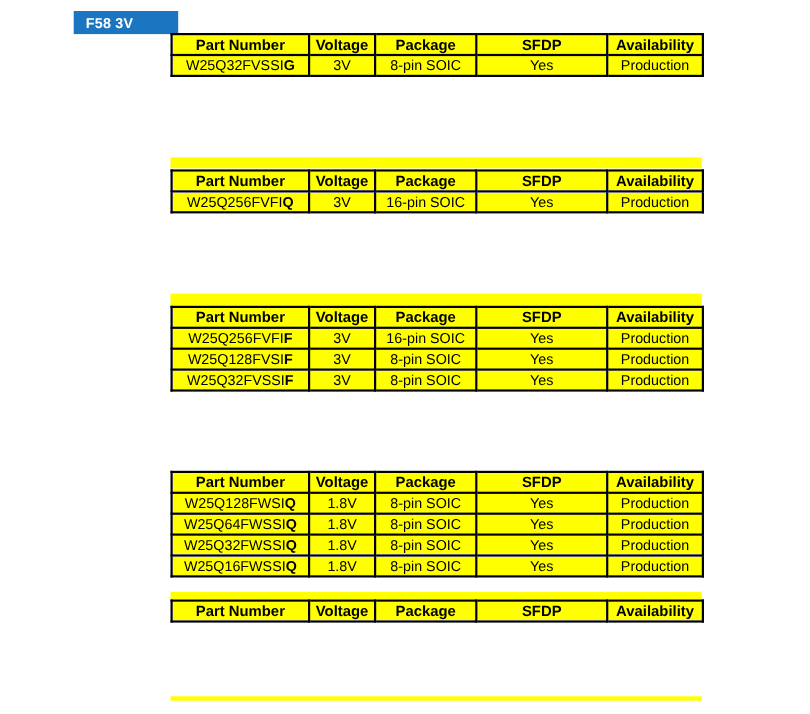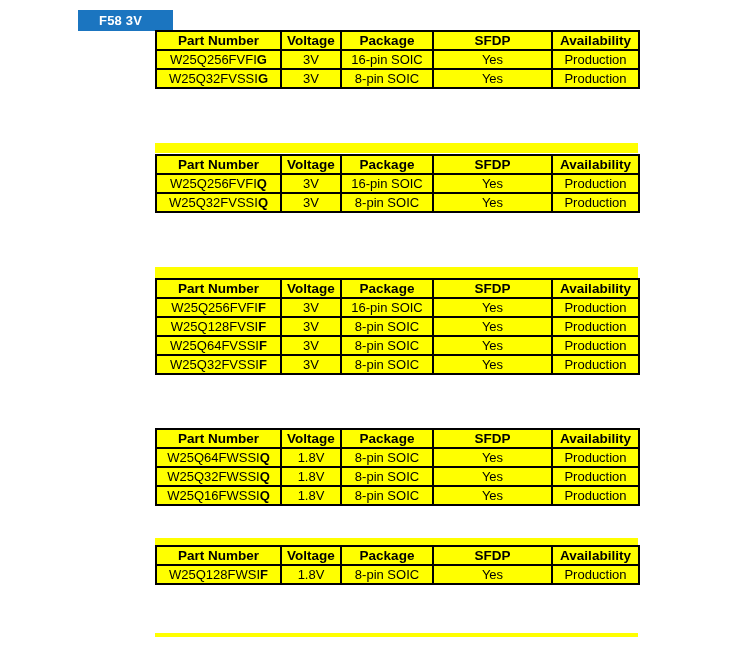--- a/index.html
+++ b/index.html
@@ -9,24 +9,24 @@
   *{box-sizing:border-box;}
   html,body{margin:0;padding:0;}
   body{
     width:736px;height:649px;background:var(--bg);
     font-family:"Liberation Sans","DejaVu Sans",sans-serif;
     color:var(--text);
   }
   .canvas{position:relative;width:736px;height:649px;background:var(--bg);overflow:hidden;}
 
   .section-label{
-    position:absolute;left:78px;width:95px;height:21px;
+    position:absolute;left:67px;width:95px;height:21px;
     background:var(--blue);color:var(--label-text);
     font-size:13px;font-weight:bold;line-height:21px;
-    padding-left:21px;letter-spacing:0.2px;
+    padding-left:11px;letter-spacing:0.2px;
   }
 
   table.parts-table{
     position:absolute;left:155px;width:483px;
     border-collapse:collapse;table-layout:fixed;
   }
   table.parts-table th, table.parts-table td{
     border:2px solid var(--border);
     background:var(--yellow);
     height:19px;padding:0 2px;
@@ -62,115 +62,94 @@
         <tr>
           <th>Part Number</th>
           <th>Voltage</th>
           <th>Package</th>
           <th>SFDP</th>
           <th>Availability</th>
         </tr>
       </thead>
       <tbody>
         <tr>
-          <td><span>W25Q256FVFI</span><span class="suffix">G</span></td>
+          <td><span>W25Q32FVSSI</span><span class="suffix">G</span></td>
+          <td>3V</td>
+          <td>8-pin SOIC</td>
+          <td>Yes</td>
+          <td>Production</td>
+        </tr>
+      </tbody>
+    </table>
+
+  <div class="yellow-strip" style="top:143px;height:10px"></div>
+
+  <table class="parts-table" style="top:154px">
+    <colgroup>
+        <col class="c-part">
+        <col class="c-volt">
+        <col class="c-pkg">
+        <col class="c-sfdp">
+        <col class="c-avail">
+      </colgroup>
+  <thead>
+        <tr>
+          <th>Part Number</th>
+          <th>Voltage</th>
+          <th>Package</th>
+          <th>SFDP</th>
+          <th>Availability</th>
+        </tr>
+      </thead>
+      <tbody>
+        <tr>
+          <td><span>W25Q256FVFI</span><span class="suffix">Q</span></td>
           <td>3V</td>
           <td>16-pin SOIC</td>
           <td>Yes</td>
           <td>Production</td>
         </tr>
-        <tr>
-          <td><span>W25Q32FVSSI</span><span class="suffix">G</span></td>
-          <td>3V</td>
-          <td>8-pin SOIC</td>
-          <td>Yes</td>
-          <td>Production</td>
-        </tr>
-      </tbody>
-    </table>
-
-  <div class="yellow-strip" style="top:143px;height:10px"></div>
-
-  <table class="parts-table" style="top:154px">
-    <colgroup>
-        <col class="c-part">
-        <col class="c-volt">
-        <col class="c-pkg">
-        <col class="c-sfdp">
-        <col class="c-avail">
-      </colgroup>
-  <thead>
-        <tr>
-          <th>Part Number</th>
-          <th>Voltage</th>
-          <th>Package</th>
-          <th>SFDP</th>
-          <th>Availability</th>
-        </tr>
-      </thead>
-      <tbody>
-        <tr>
-          <td><span>W25Q256FVFI</span><span class="suffix">Q</span></td>
+      </tbody>
+    </table>
+
+  <div class="yellow-strip" style="top:267px;height:11px"></div>
+
+  <table class="parts-table" style="top:278px">
+    <colgroup>
+        <col class="c-part">
+        <col class="c-volt">
+        <col class="c-pkg">
+        <col class="c-sfdp">
+        <col class="c-avail">
+      </colgroup>
+  <thead>
+        <tr>
+          <th>Part Number</th>
+          <th>Voltage</th>
+          <th>Package</th>
+          <th>SFDP</th>
+          <th>Availability</th>
+        </tr>
+      </thead>
+      <tbody>
+        <tr>
+          <td><span>W25Q256FVFI</span><span class="suffix">F</span></td>
           <td>3V</td>
           <td>16-pin SOIC</td>
           <td>Yes</td>
           <td>Production</td>
         </tr>
         <tr>
-          <td><span>W25Q32FVSSI</span><span class="suffix">Q</span></td>
-          <td>3V</td>
-          <td>8-pin SOIC</td>
-          <td>Yes</td>
-          <td>Production</td>
-        </tr>
-      </tbody>
-    </table>
-
-  <div class="yellow-strip" style="top:267px;height:11px"></div>
-
-  <table class="parts-table" style="top:278px">
-    <colgroup>
-        <col class="c-part">
-        <col class="c-volt">
-        <col class="c-pkg">
-        <col class="c-sfdp">
-        <col class="c-avail">
-      </colgroup>
-  <thead>
-        <tr>
-          <th>Part Number</th>
-          <th>Voltage</th>
-          <th>Package</th>
-          <th>SFDP</th>
-          <th>Availability</th>
-        </tr>
-      </thead>
-      <tbody>
-        <tr>
-          <td><span>W25Q256FVFI</span><span class="suffix">F</span></td>
-          <td>3V</td>
-          <td>16-pin SOIC</td>
-          <td>Yes</td>
-          <td>Production</td>
-        </tr>
-        <tr>
           <td><span>W25Q128FVSI</span><span class="suffix">F</span></td>
           <td>3V</td>
           <td>8-pin SOIC</td>
           <td>Yes</td>
           <td>Production</td>
         </tr>
         <tr>
-          <td><span>W25Q64FVSSI</span><span class="suffix">F</span></td>
-          <td>3V</td>
-          <td>8-pin SOIC</td>
-          <td>Yes</td>
-          <td>Production</td>
-        </tr>
-        <tr>
           <td><span>W25Q32FVSSI</span><span class="suffix">F</span></td>
           <td>3V</td>
           <td>8-pin SOIC</td>
           <td>Yes</td>
           <td>Production</td>
         </tr>
       </tbody>
     </table>
 
 
@@ -186,20 +165,27 @@
         <tr>
           <th>Part Number</th>
           <th>Voltage</th>
           <th>Package</th>
           <th>SFDP</th>
           <th>Availability</th>
         </tr>
       </thead>
       <tbody>
         <tr>
+          <td><span>W25Q128FWSI</span><span class="suffix">Q</span></td>
+          <td>1.8V</td>
+          <td>8-pin SOIC</td>
+          <td>Yes</td>
+          <td>Production</td>
+        </tr>
+        <tr>
           <td><span>W25Q64FWSSI</span><span class="suffix">Q</span></td>
           <td>1.8V</td>
           <td>8-pin SOIC</td>
           <td>Yes</td>
           <td>Production</td>
         </tr>
         <tr>
           <td><span>W25Q32FWSSI</span><span class="suffix">Q</span></td>
           <td>1.8V</td>
           <td>8-pin SOIC</td>
@@ -229,25 +215,18 @@
   <thead>
         <tr>
           <th>Part Number</th>
           <th>Voltage</th>
           <th>Package</th>
           <th>SFDP</th>
           <th>Availability</th>
         </tr>
       </thead>
       <tbody>
-        <tr>
-          <td><span>W25Q128FWSI</span><span class="suffix">F</span></td>
-          <td>1.8V</td>
-          <td>8-pin SOIC</td>
-          <td>Yes</td>
-          <td>Production</td>
-        </tr>
       </tbody>
     </table>
 
   <div class="yellow-strip" style="top:633px;height:4px"></div>
 
 </div>
 
 </body></html>

